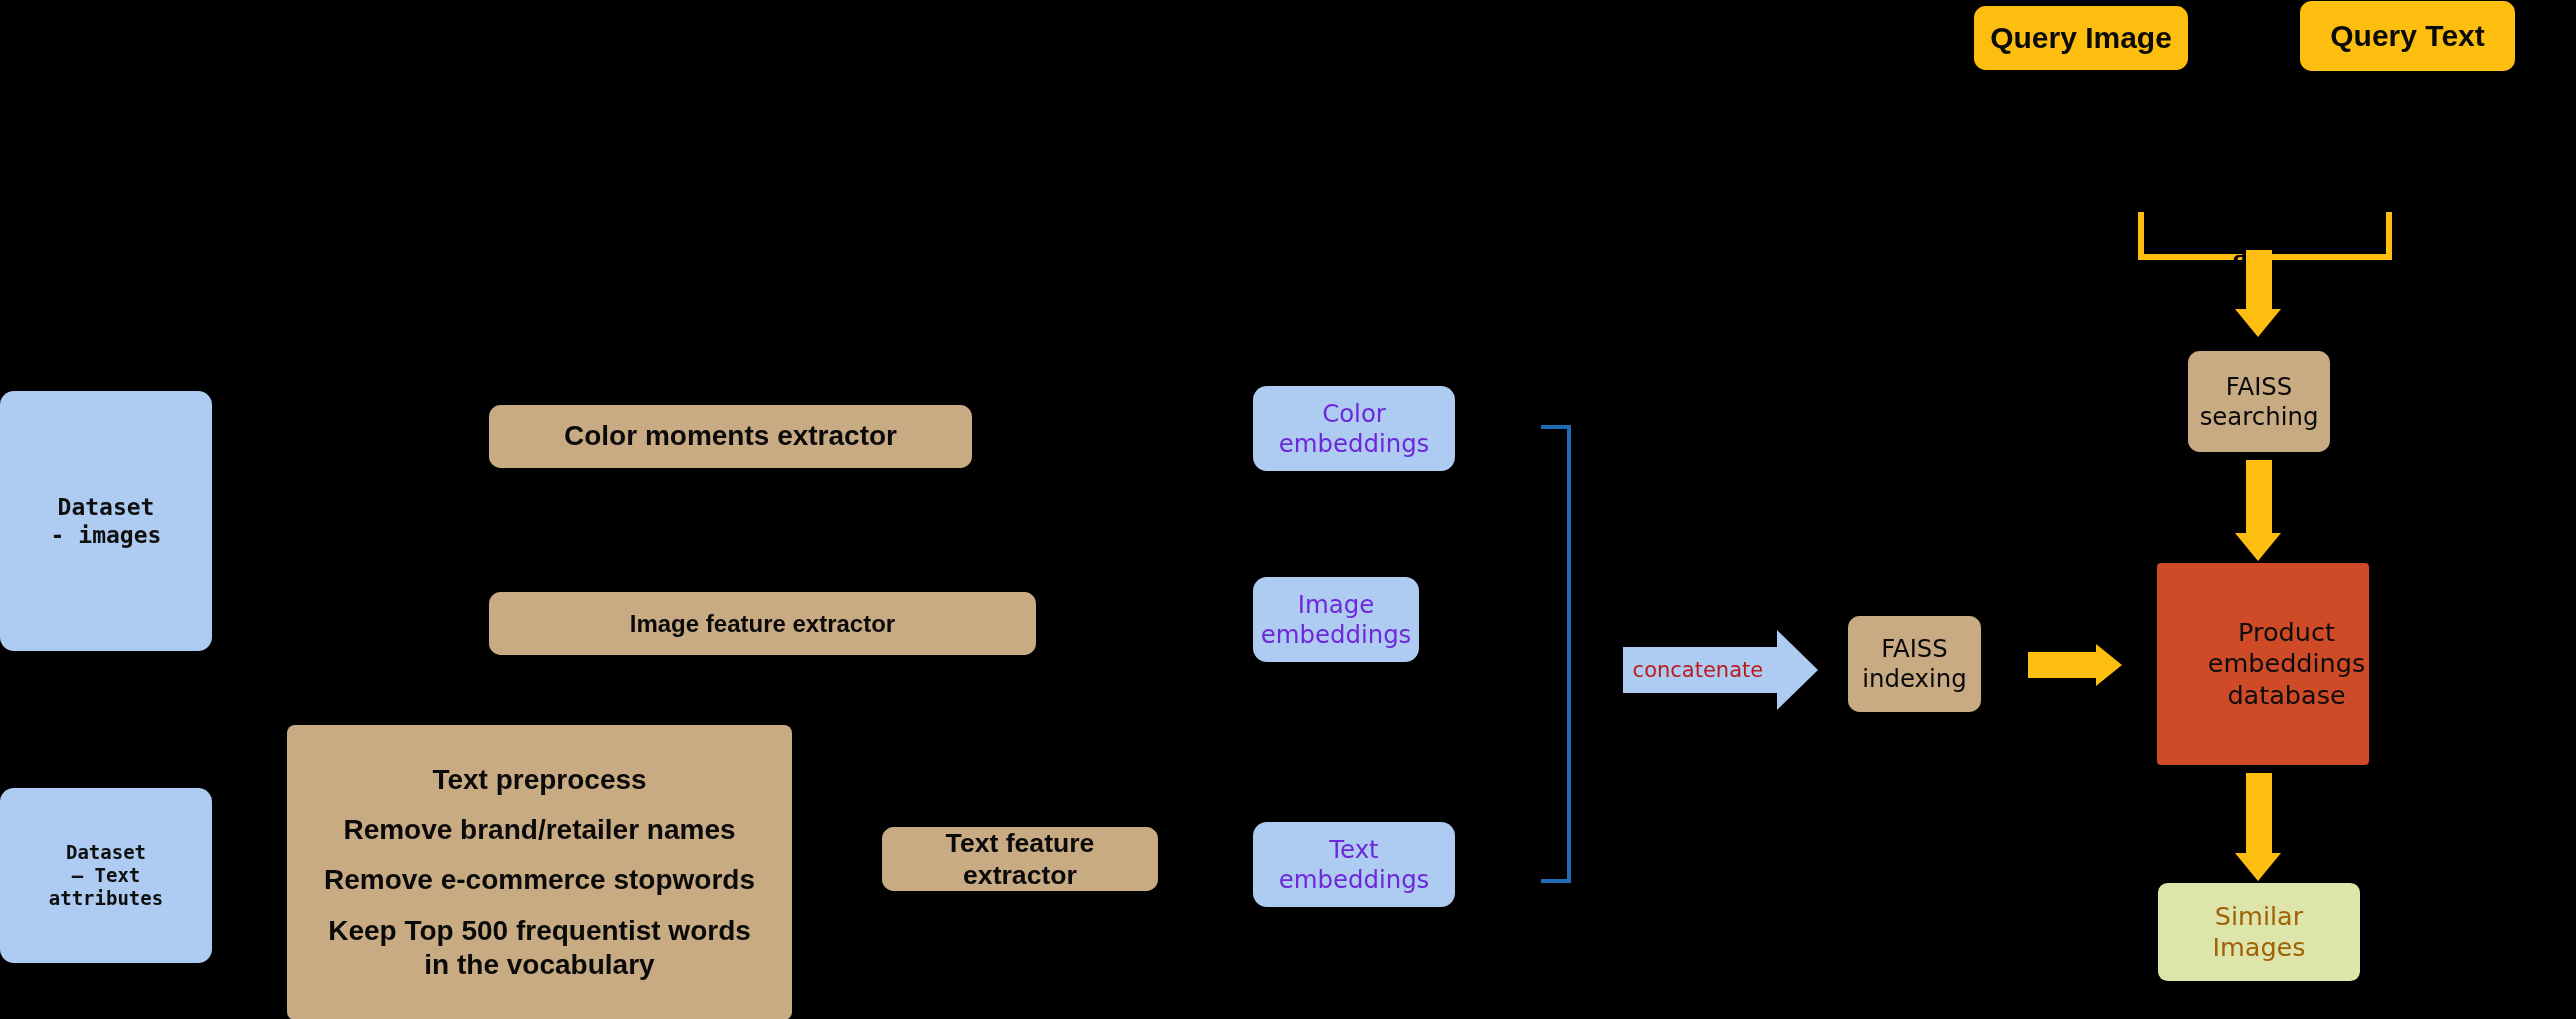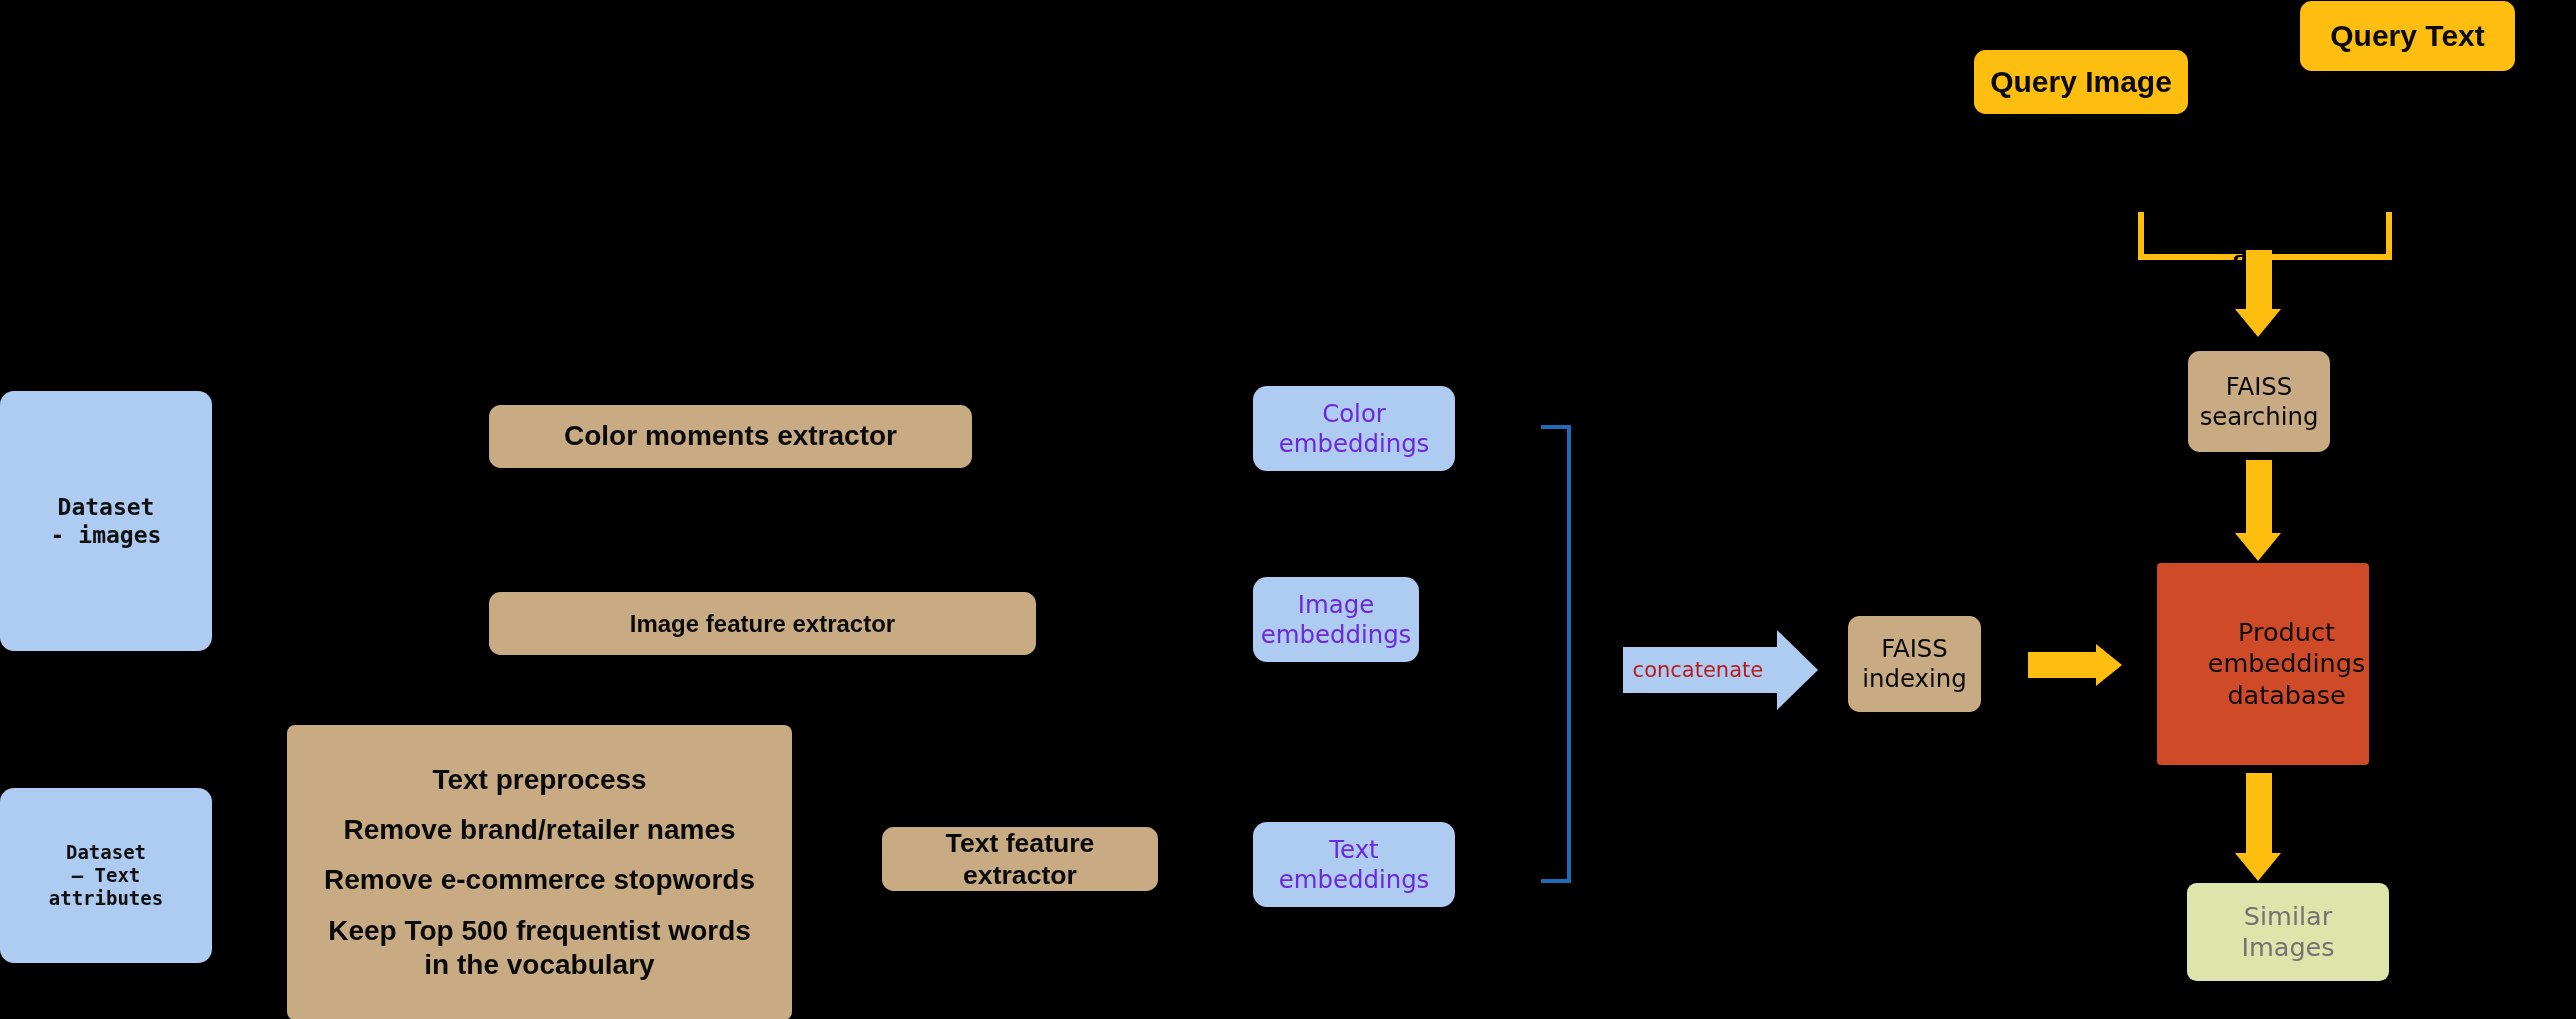--- a/index.html
+++ b/index.html
@@ -133,21 +133,21 @@
 
   <div class="yarrow-shaft" style="left:2028px; top:652px; width:68px; height:25.5px;"></div>
   <div class="yarrow-head head-right" style="left:2096px; top:644px;"></div>
 
   <div class="node red geo" style="left:2157px; top:563px; width:212px; height:202px; font-size:25.5px; color:#0d0d0d; border-radius:4px;padding-left:47px;">
     <span>Product
 embeddings
 database</span>
   </div>
 
-  <div class="node yellow cond" style="left:1974px; top:6.4px; width:214px; height:64px; font-size:30px;margin-top:44px;">
+  <div class="node yellow cond" style="left:1974px; top:6.4px; width:214px; height:64px; font-size:30px;">
     <span>Query Image</span>
   </div>
 
   <div class="node yellow cond" style="left:2300px; top:1.1px; width:215px; height:70px; font-size:30px;">
     <span>Query Text</span>
   </div>
 
   <div class="bracket-yellow" style="left:2138px; top:212px; width:242px; height:42px;"></div>
 
   <div class="hidden-text cond" style="left:2233px; top:240px; font-size:26.6px;">au</div>
@@ -159,19 +159,19 @@
     <span>FAISS
 searching</span>
   </div>
 
   <div class="yarrow-shaft" style="left:2246px; top:460px; width:25.5px; height:73px;"></div>
   <div class="yarrow-head head-down" style="left:2235px; top:533px;"></div>
 
   <div class="yarrow-shaft" style="left:2246px; top:773px; width:25.5px; height:80px;"></div>
   <div class="yarrow-head head-down" style="left:2235px; top:853px;"></div>
 
-  <div class="node green geo" style="left:2158px; top:883px; width:202px; height:98px; font-size:25.5px; color:#737373;margin-left:29px;">
+  <div class="node green geo" style="left:2158px; top:883px; width:202px; height:98px; font-size:25.5px; color:#a16207;">
     <span>Similar
 Images</span>
   </div>
 
 </div>
 
 
 </body></html>

